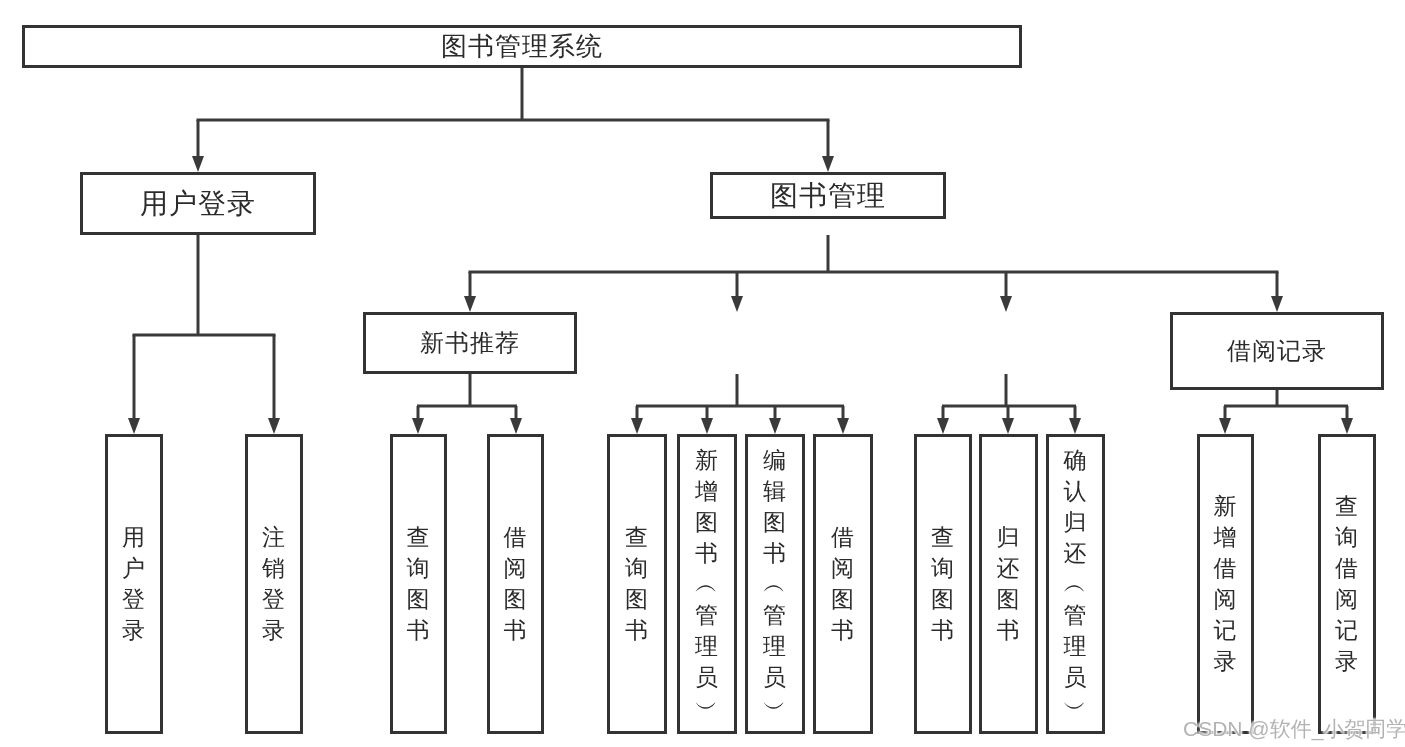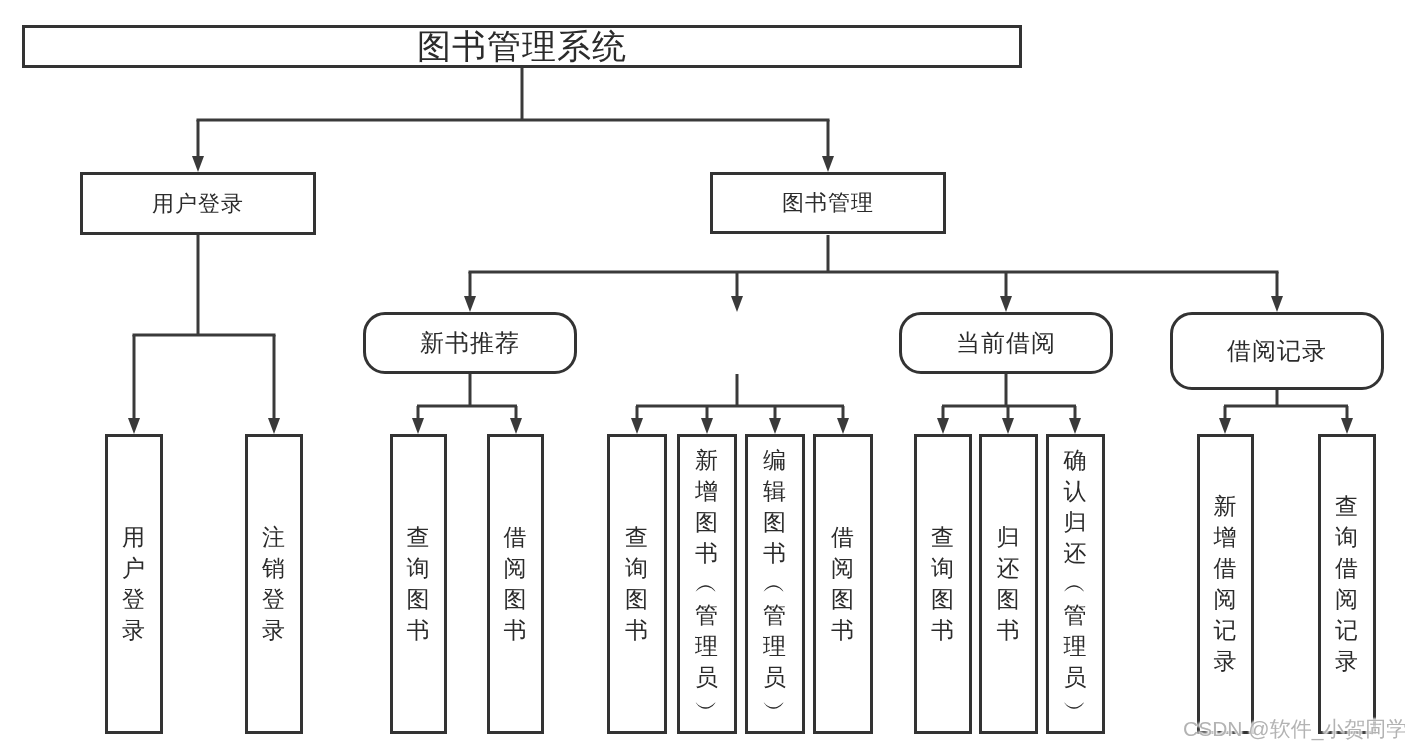--- a/index.html
+++ b/index.html
@@ -6,23 +6,23 @@
   .canvas{
     position:relative;width:1405px;height:747px;background:#ffffff;
     font-family:"Liberation Sans","DejaVu Sans",sans-serif;color:#2b2b2b;overflow:hidden;
   }
   .connectors{position:absolute;left:0;top:0;z-index:0;}
   .node{
     position:absolute;box-sizing:border-box;background:#ffffff;border:3px solid #333333;
     display:flex;align-items:center;justify-content:center;text-align:center;z-index:1;
     letter-spacing:1px;
   }
-  .node.root{font-size:34px;}
-  .node.lvl2{font-size:22px;}
-  .node.lvl3{font-size:24px;border-radius:22px;}
+  .node.root{font-size:26px;}
+  .node.lvl2{font-size:28px;}
+  .node.lvl3{font-size:24px;}
   .vtext{flex-direction:column;font-size:23px;}
   .vchar{display:block;line-height:31px;height:31px;}
   .watermark{
     position:absolute;left:1183px;top:715px;z-index:2;font-size:21px;color:#b3b3b3;
     text-shadow:0 0 3px #ffffff,0 0 3px #ffffff,1px 1px 2px #ffffff,-1px -1px 2px #ffffff;
     white-space:nowrap;
   }
 </style>
 </head>
 <body>
@@ -80,24 +80,23 @@
       <polygon points="1069,418 1081,418 1075,434" fill="#3a3a3a"></polygon>
       <line x1="1225" y1="406" x2="1225" y2="421" stroke="#3a3a3a" stroke-width="3"></line>
       <polygon points="1219,418 1231,418 1225,434" fill="#3a3a3a"></polygon>
       <line x1="1347" y1="406" x2="1347" y2="421" stroke="#3a3a3a" stroke-width="3"></line>
       <polygon points="1341,418 1353,418 1347,434" fill="#3a3a3a"></polygon>
     </svg>
 
   <div class="node root" style="left:22px;top:25px;width:1000px;height:43px">图书管理系统</div>
 
   <div class="node lvl2" style="left:80px;top:172px;width:236px;height:63px">用户登录</div>
-  <div class="node lvl2" style="left:710px;top:172px;width:236px;height:62px">图书管理</div>
+  <div class="node lvl2" style="left:710px;top:172px;width:236px;height:47px">图书管理</div>
 
   <div class="node lvl3" style="left:363px;top:312px;width:214px;height:62px">新书推荐</div>
-  <div class="node lvl3" style="left:899px;top:312px;width:214px;height:62px">当前借阅</div>
   <div class="node lvl3" style="left:1170px;top:312px;width:214px;height:78px">借阅记录</div>
 
   <div class="node vtext" style="left:105px;top:434px;width:58px;height:300px">
       <span class="vchar">用</span>
       <span class="vchar">户</span>
       <span class="vchar">登</span>
       <span class="vchar">录</span>
     </div>
   <div class="node vtext" style="left:245px;top:434px;width:58px;height:300px">
       <span class="vchar">注</span>

